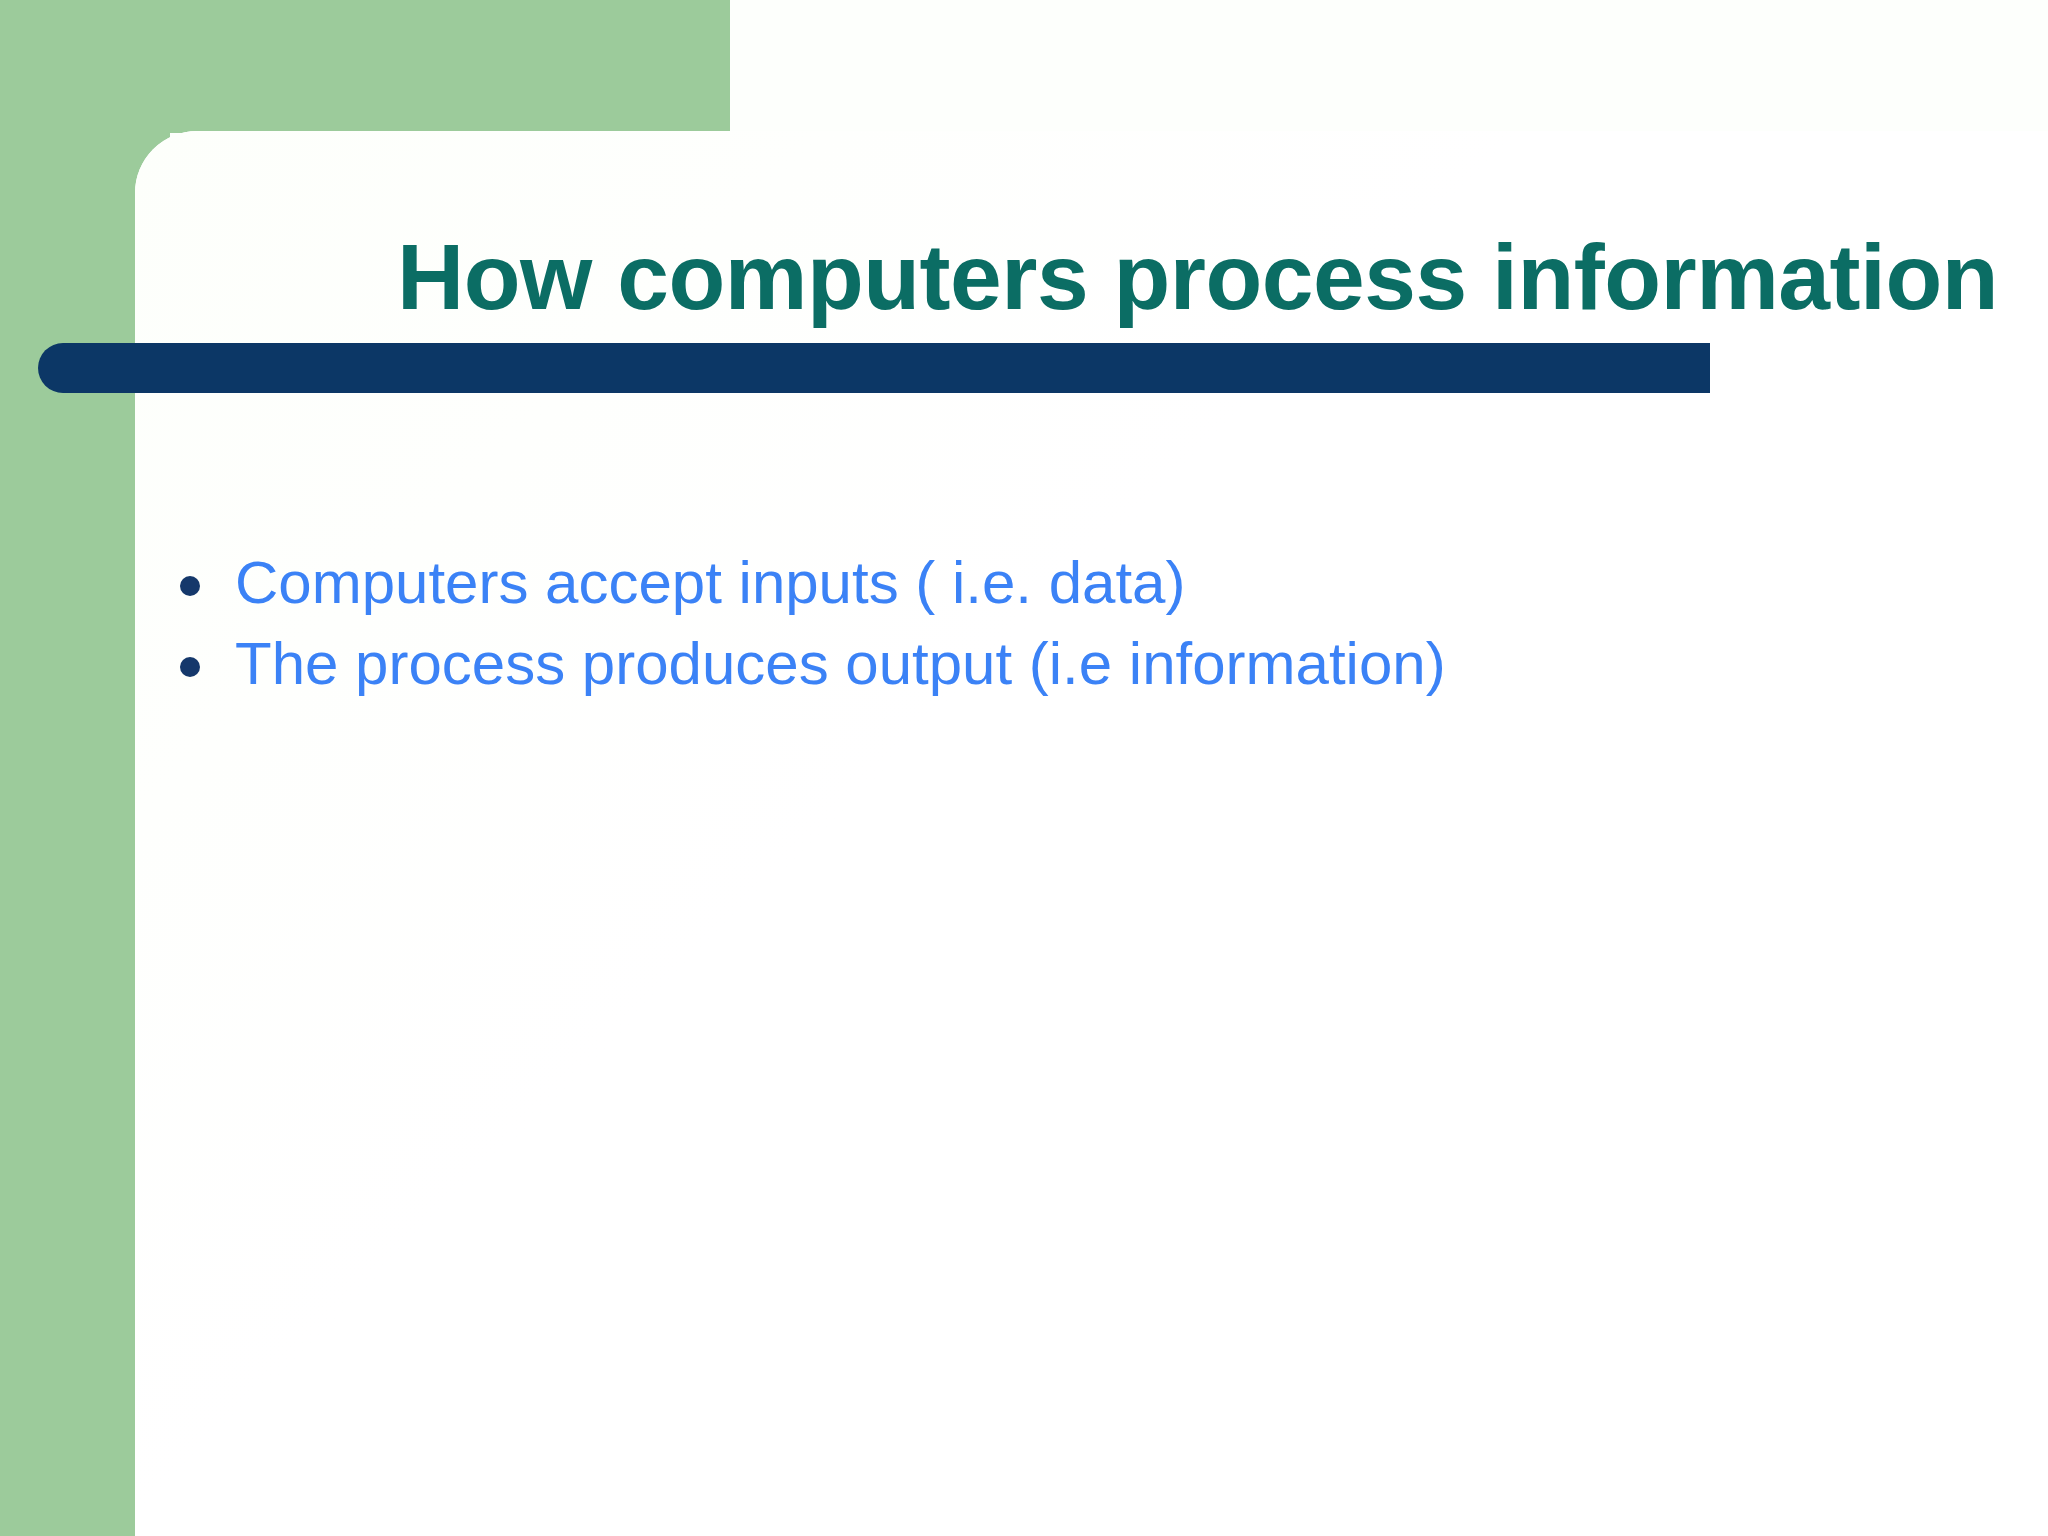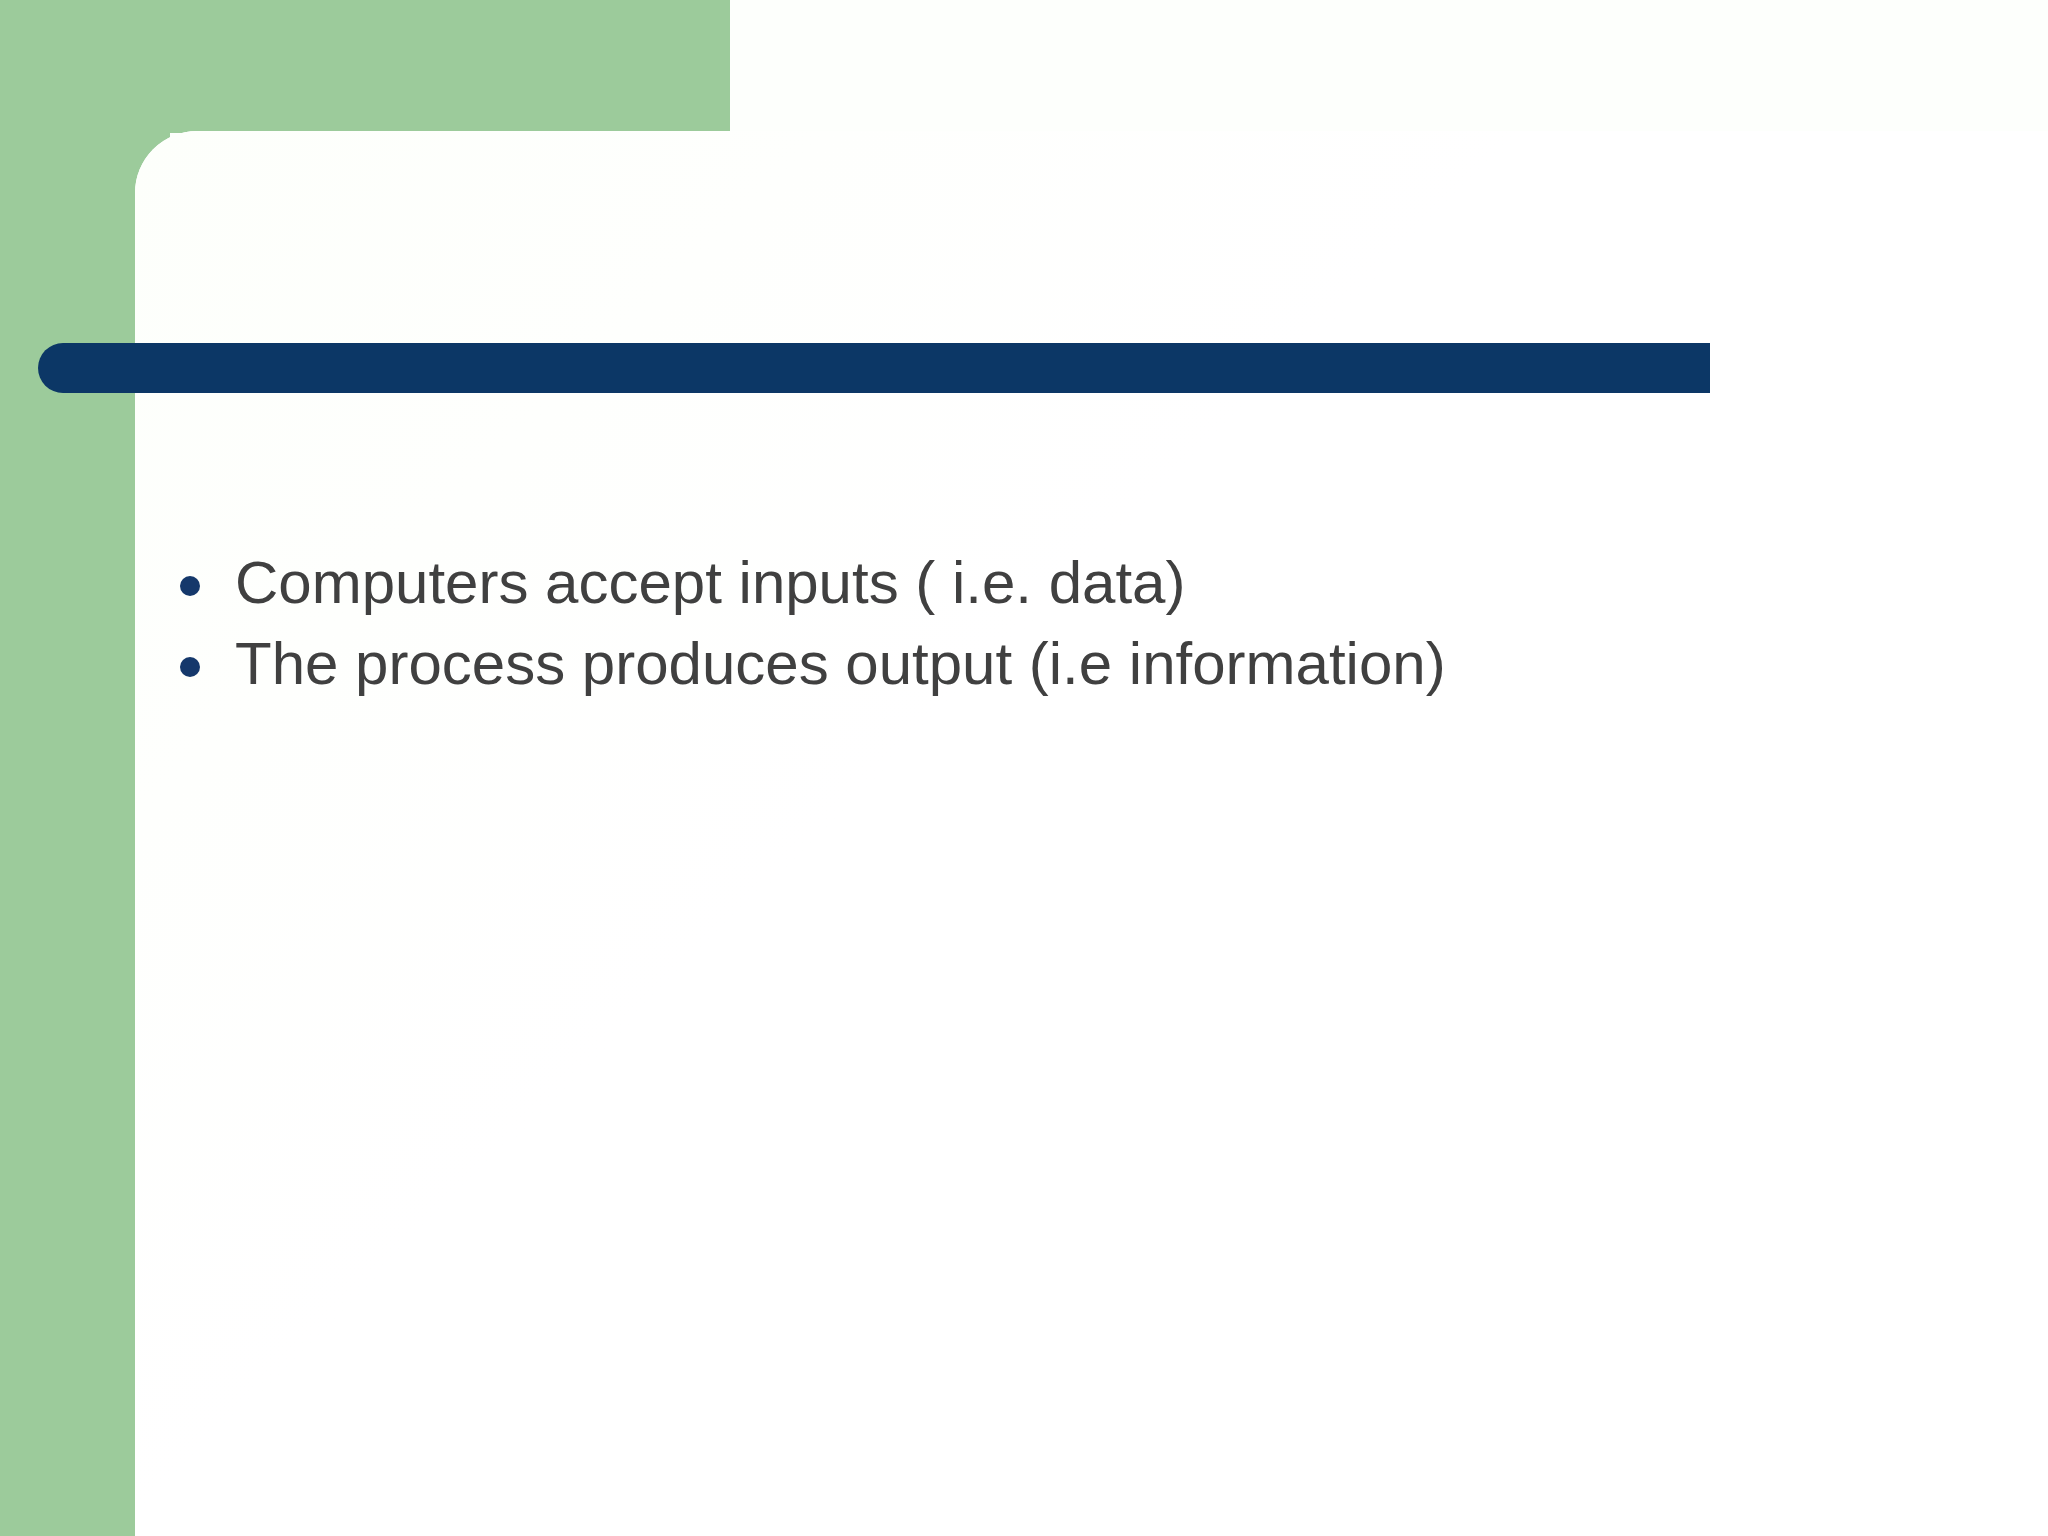--- a/index.html
+++ b/index.html
@@ -81,21 +81,21 @@
 
   
   .bullets {
     position: absolute;
     left: 172px;
     top: 548px;
     width: 1800px;
     margin: 0;
     padding: 0;
     list-style: none;
-    color: #404040;
+    color: #3b82f6;
     font-size: 60px;
     line-height: 1.17;
   }
   .bullet {
     position: relative;
     padding-left: 63px;
     margin-bottom: 11px;
   }
   .bullet-dot {
     position: absolute;
@@ -114,20 +114,21 @@
 </head>
 <body>
 
 <div id="slide">
 
   <div class="green-block"></div>
   <div class="green-strip"></div>
   <div class="white-panel"></div>
   <div class="panel-tint"></div>
 
+  <div class="title">How computers process information</div>
 
   <div class="rule-bar"></div>
 
   <ul class="bullets">
     <li class="bullet">
       <span class="bullet-dot"></span>
       <span class="bullet-text">Computers accept inputs ( i.e. data)</span>
     </li>
     <li class="bullet">
       <span class="bullet-dot"></span>

